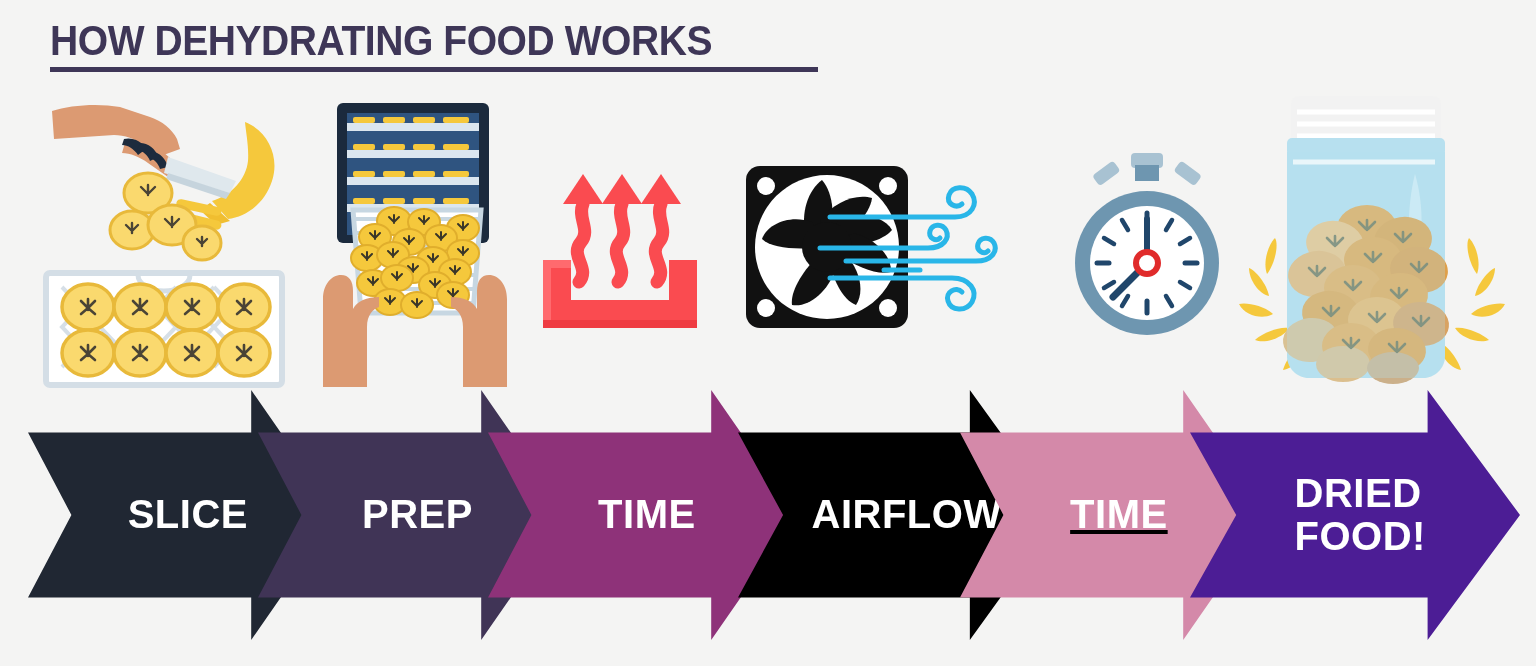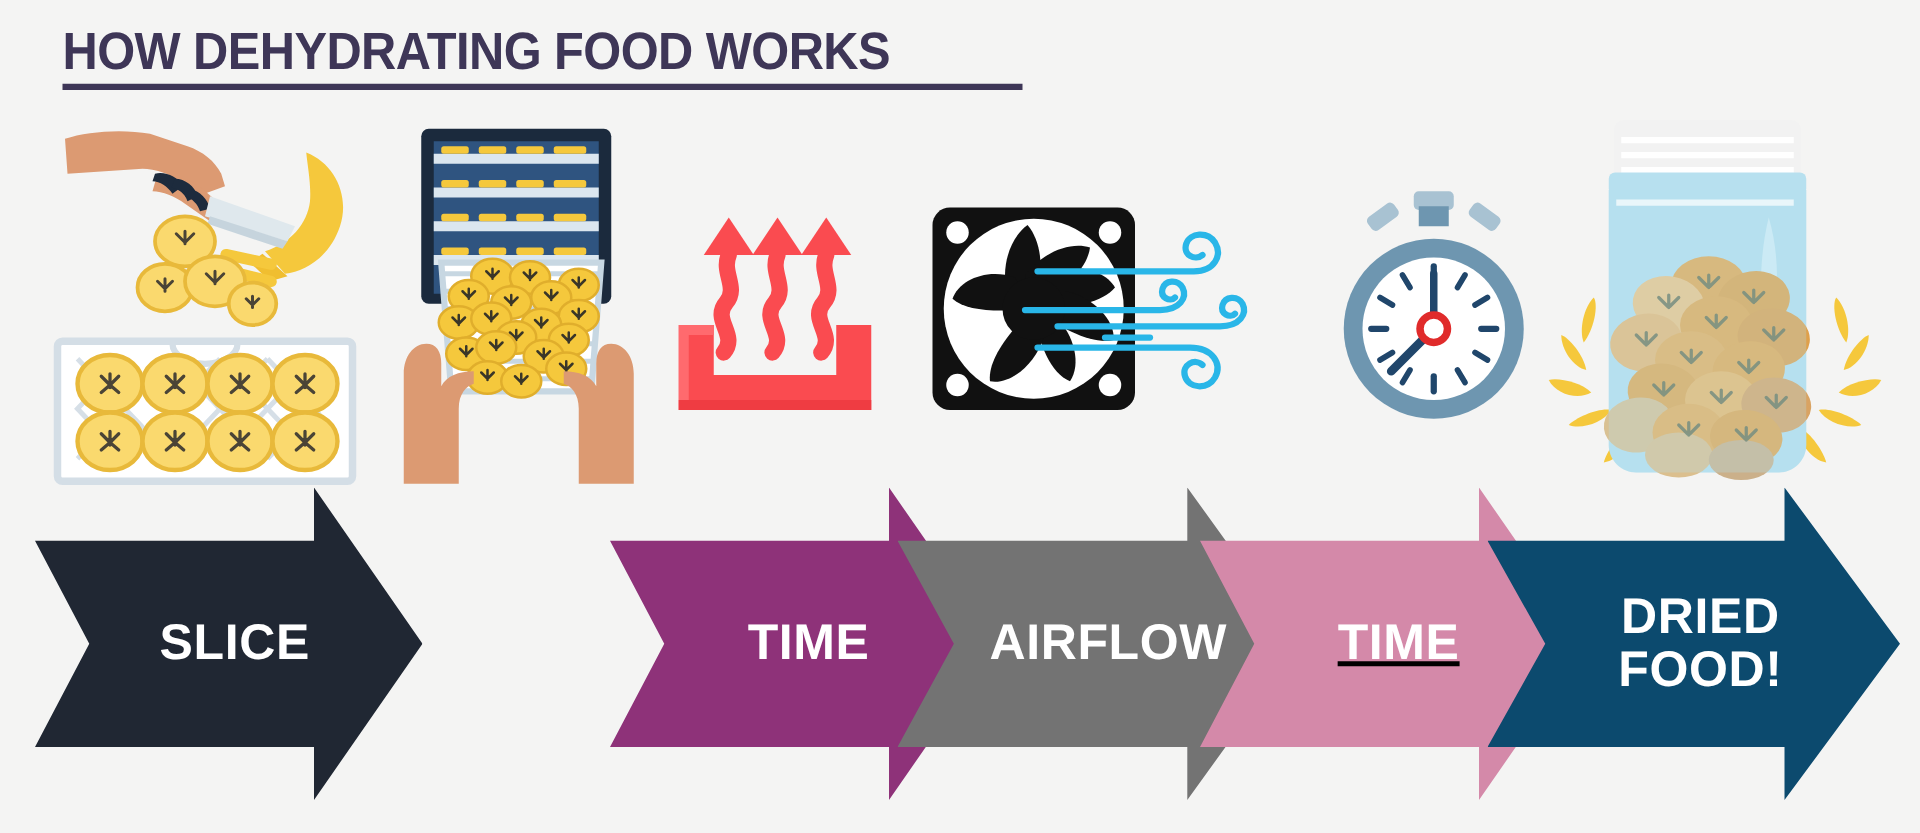--- a/index.html
+++ b/index.html
@@ -68,21 +68,20 @@
       72% 83%,     
       0% 83%,      
       14% 50%      
     );
   }
   .arrow .label {
     color: #ffffff;
     font-weight: bold;
     font-size: 40px;
     letter-spacing: 0.5px;
-    text-align: center;
     line-height: 1.08;
     white-space: pre-line;
     transform: translateX(4%);
   }
   .arrow.first {
     clip-path: polygon(
       0% 17%,
       72% 17%,
       72% 0%,
       100% 50%,
@@ -475,33 +474,36 @@
       <path d="M62 64 L 220 64 L 220 268 C 220 280 210 290 198 290 L 84 290 C 72 290 62 280 62 268 Z" fill="#b7e0ef" opacity="0.30"></path>
     </svg>
   </div>
 
   <div id="arrow-row">
 
     <div class="arrow first" style="left:28px; width:310px; background:#202733;">
       <span class="label">SLICE</span>
     </div>
 
+    <div class="arrow" style="left:258px; width:310px; background:#403456;">
+      <span class="label">PREP</span>
+    </div>
 
     <div class="arrow" style="left:488px; width:310px; background:#8e3279;">
       <span class="label">TIME</span>
     </div>
 
-    <div class="arrow" style="left:718px; width:322px; background:#737373;">
+    <div class="arrow" style="left:738px; width:322px; background:#000000;">
       <span class="label">AIRFLOW</span>
     </div>
 
     <div class="arrow" style="left:960px; width:310px; background:#d489a9;text-decoration:underline;">
       <span class="label">TIME</span>
     </div>
 
-    <div class="arrow two-line" style="left:1190px; width:330px; background:#0c4a6e;">
+    <div class="arrow two-line" style="left:1190px; width:330px; background:#4c1d95;">
       <span class="label">DRIED
 FOOD!</span>
     </div>
 
   </div>
 
 </div>
 
 </body></html>

